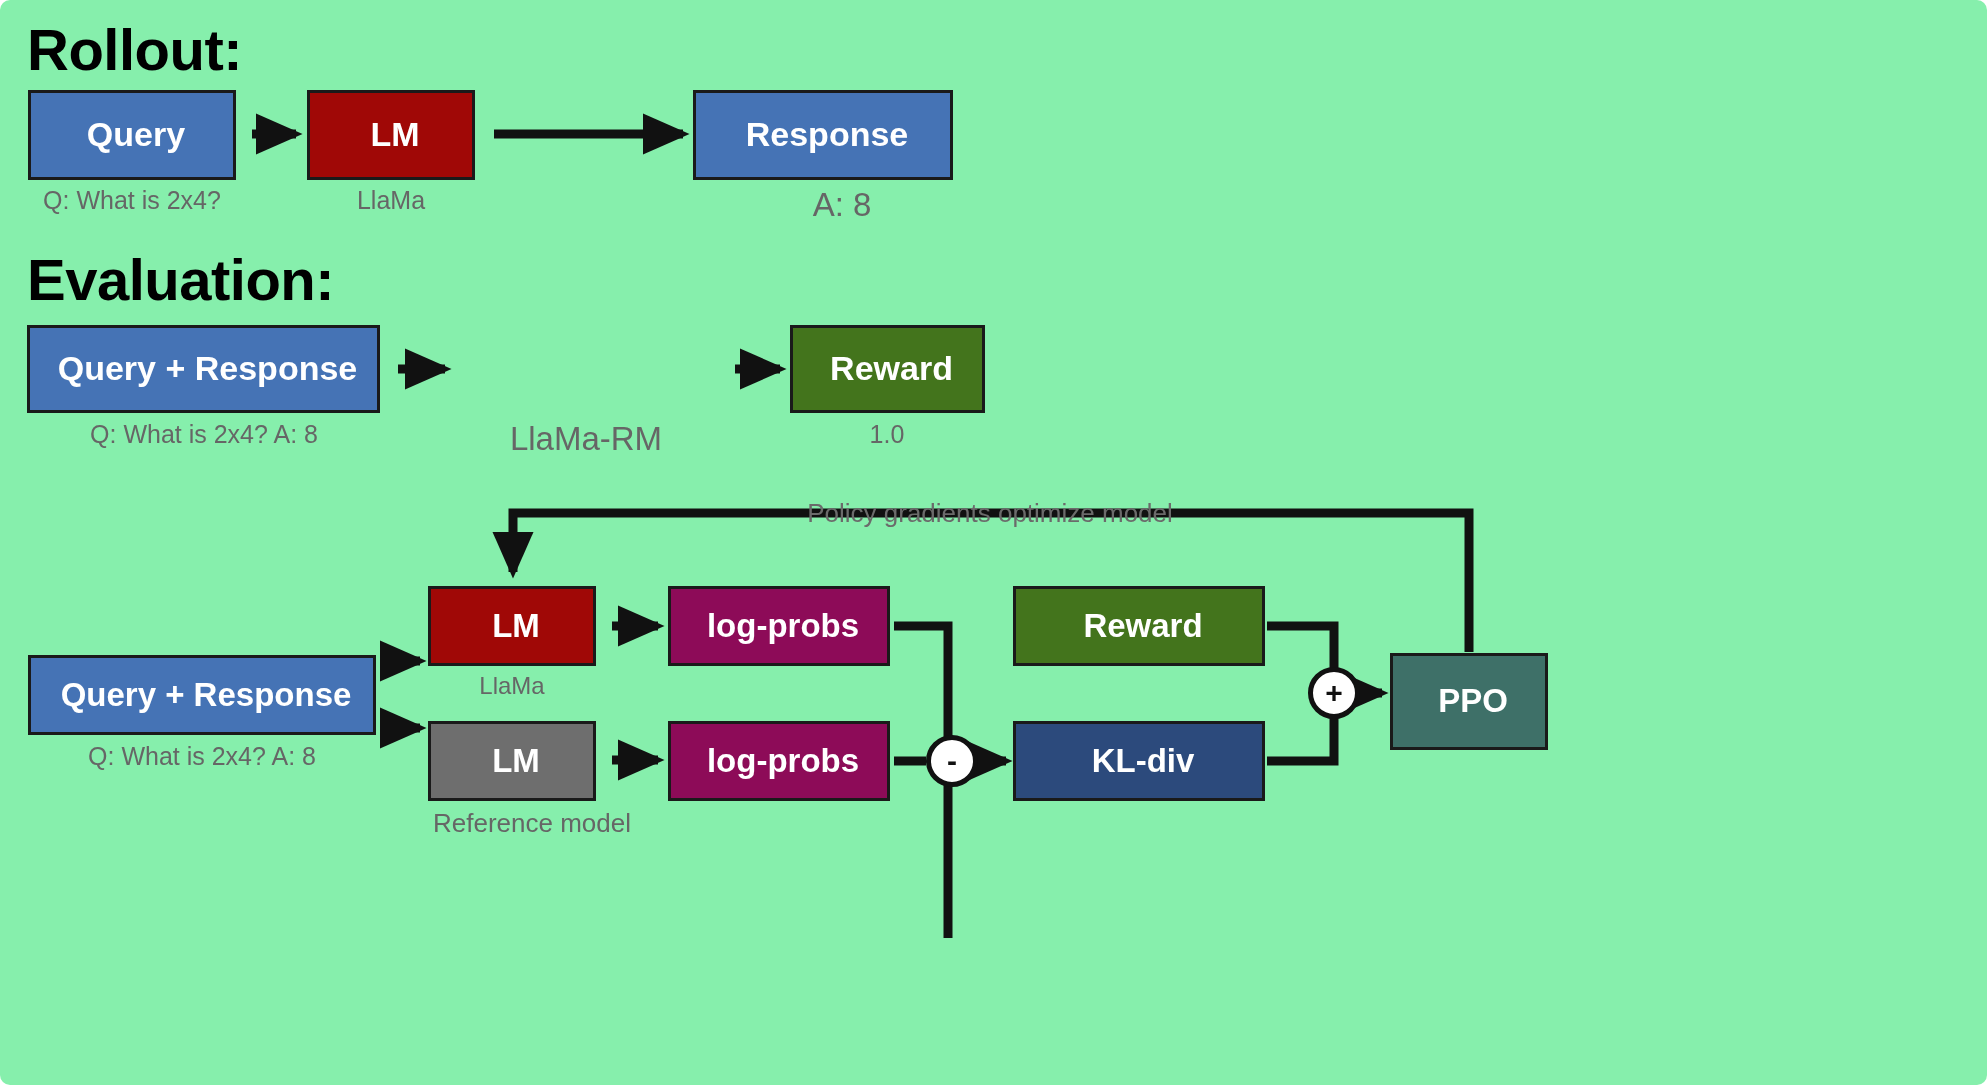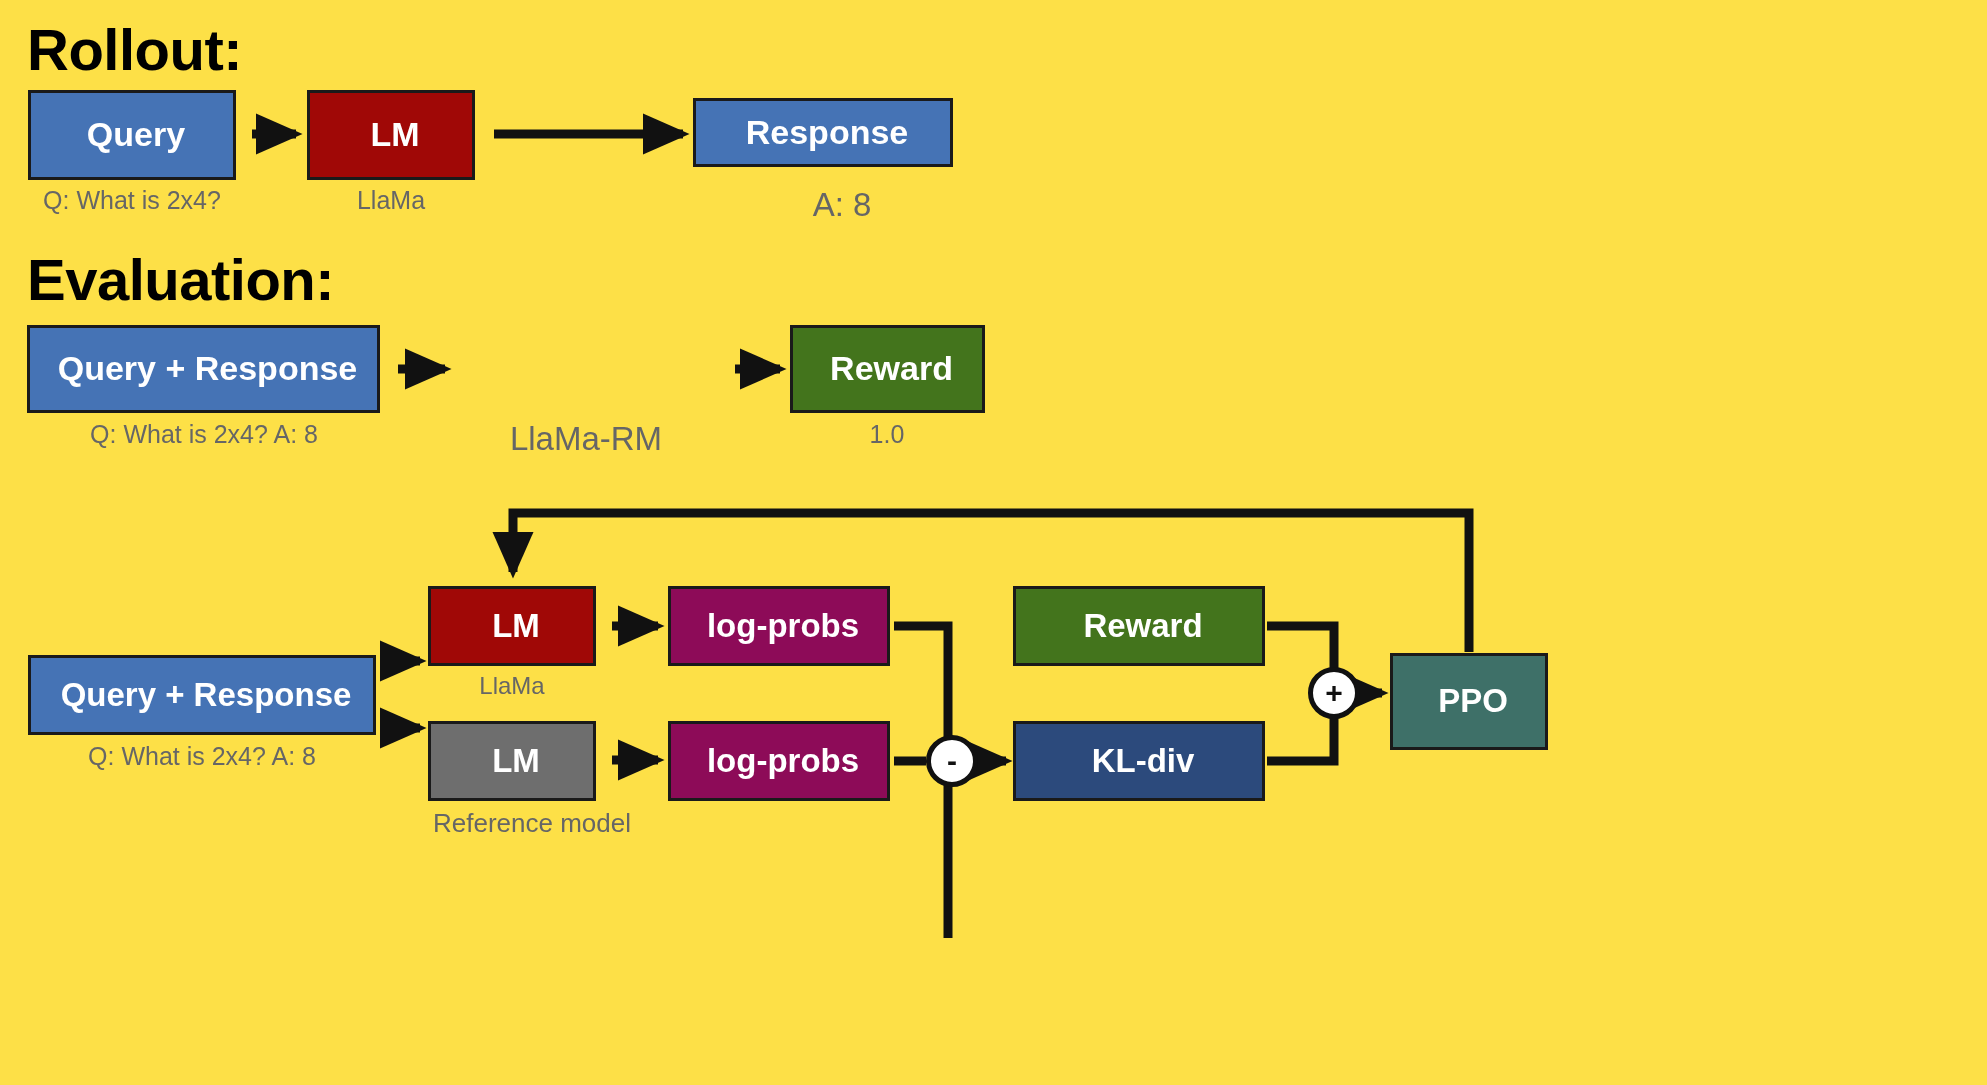--- a/index.html
+++ b/index.html
@@ -1,18 +1,18 @@
 <!DOCTYPE html>
 <html><head>
 <meta charset="utf-8">
 <style>
   html,body{margin:0;padding:0;background:#ffffff;}
   body{width:1987px;height:1085px;overflow:hidden;
        font-family:"Liberation Sans", sans-serif;}
-  #stage{position:relative;width:1987px;height:1085px;background:#fde047;}
+  #stage{position:relative;width:1987px;height:1085px;background:#86efac;border-radius:10px;}
   svg.layer{position:absolute;left:0;top:0;width:1987px;height:1085px;}
   .section-title{
     position:absolute;font-weight:bold;color:#000;
     font-family:"Liberation Sans", sans-serif;
     font-size:58px;letter-spacing:-0.5px;white-space:nowrap;
   }
   .node{
     position:absolute;box-sizing:border-box;
     border:3px solid #1a1a1a;
     display:flex;align-items:center;justify-content:center;
@@ -82,34 +82,35 @@
   </svg>
 
   <div class="section-title" style="left:27px;top:16px;">Rollout:</div>
 
   <div class="node" style="left:28px;top:90px;width:208px;height:90px;background:#4573b5;font-size:34px;">Query</div>
   <div class="caption" style="left:132px;top:186px;font-size:25px;">Q: What is 2x4?</div>
 
   <div class="node" style="left:307px;top:90px;width:168px;height:90px;background:#a00806;font-size:34px;">LM</div>
   <div class="caption" style="left:391px;top:186px;font-size:25px;">LlaMa</div>
 
-  <div class="node" style="left:693px;top:98px;width:260px;height:69px;background:#4573b5;font-size:34px;">Response</div>
+  <div class="node" style="left:693px;top:90px;width:260px;height:90px;background:#4573b5;font-size:34px;">Response</div>
   <div class="caption" style="left:823px;top:186px;font-size:33px;margin-left:19px;">A: 8</div>
 
   <div class="section-title" style="left:27px;top:246px;">Evaluation:</div>
 
   <div class="node" style="left:27px;top:325px;width:353px;height:88px;background:#4573b5;font-size:34px;">Query + Response</div>
   <div class="caption" style="left:204px;top:420px;font-size:25px;">Q: What is 2x4? A: 8</div>
 
   <div class="caption" style="left:586px;top:420px;font-size:33px;">LlaMa-RM</div>
 
   <div class="node" style="left:790px;top:325px;width:195px;height:88px;background:#43741c;font-size:34px;">Reward</div>
   <div class="caption" style="left:887px;top:420px;font-size:25px;">1.0</div>
 
 
+  <div class="annot" style="left:990px;top:498px;font-size:26px;">Policy gradients optimize model</div>
 
   <div class="node" style="left:28px;top:655px;width:348px;height:80px;background:#4573b5;font-size:33px;">Query + Response</div>
   <div class="caption" style="left:202px;top:742px;font-size:25px;">Q: What is 2x4? A: 8</div>
 
   <div class="node" style="left:428px;top:586px;width:168px;height:80px;background:#a00806;font-size:33px;">LM</div>
   <div class="caption" style="left:512px;top:672px;font-size:24px;">LlaMa</div>
 
   <div class="node" style="left:428px;top:721px;width:168px;height:80px;background:#6e6e6e;font-size:33px;">LM</div>
   <div class="caption" style="left:532px;top:808px;font-size:26px;">Reference model</div>
 

